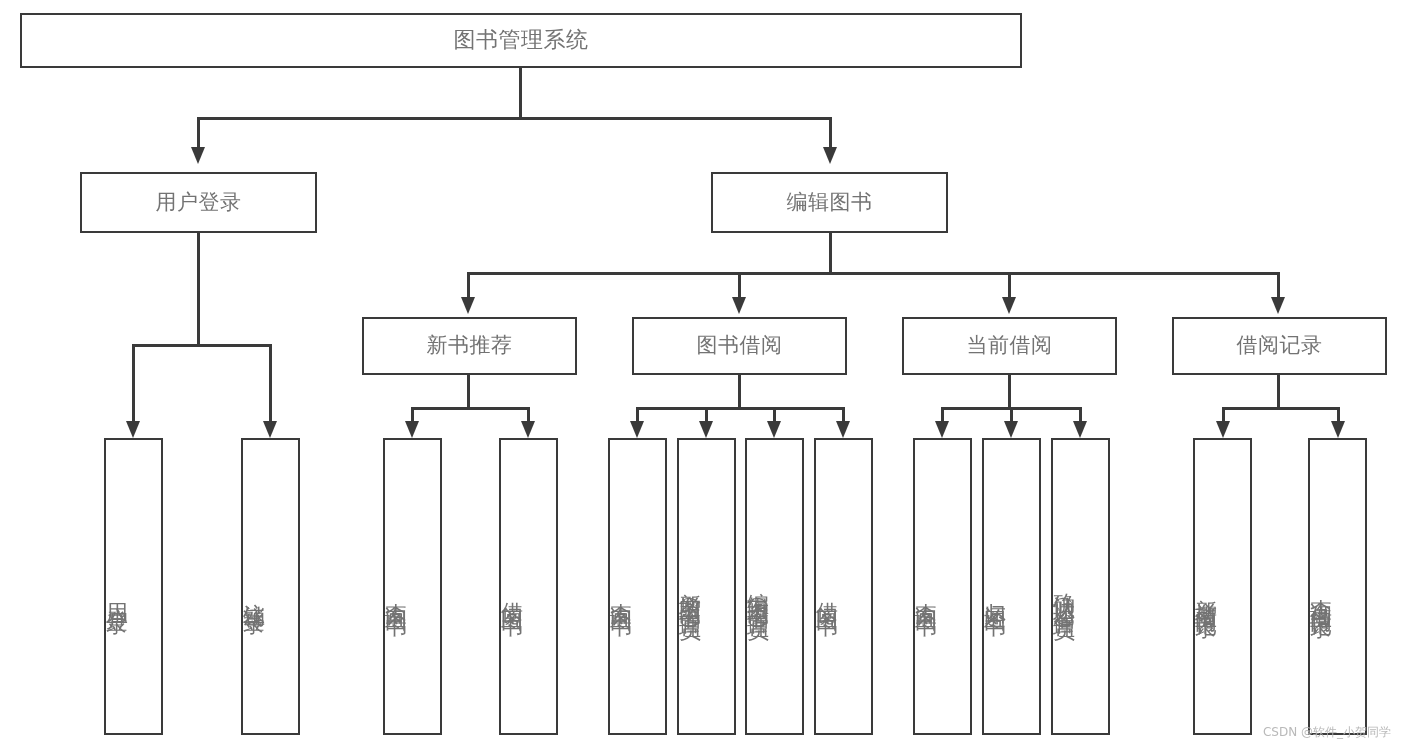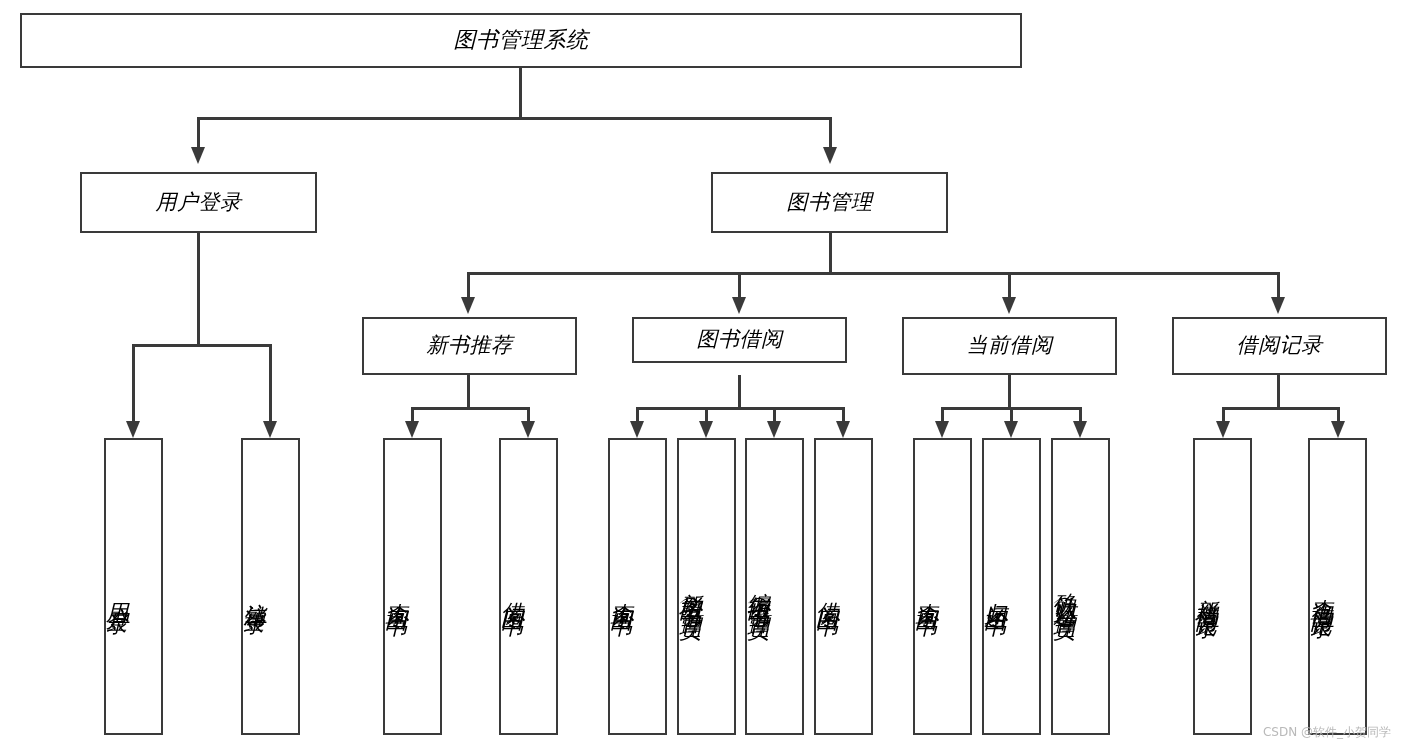--- a/index.html
+++ b/index.html
@@ -24,25 +24,24 @@
     position: absolute;
     box-sizing: border-box;
     background: #ffffff;
     border: 2.5px solid #3a3a3a;
     display: flex;
     align-items: center;
     justify-content: center;
     text-align: center;
   }
   .node .label {
-    color: #000000;
+    color: #737373;
     line-height: 1.12;
     letter-spacing: 0.5px;
     white-space: nowrap;
-    font-style: italic;
   }
   .node.horizontal .label {
     font-size: 21px;
   }
   .node.root .label {
     font-size: 22px;
   }
   
   .node.vertical {
     align-items: center;
@@ -98,21 +97,21 @@
   <div class="vline" style="left:197px; top:117px; height:30px;"></div>
   <div class="arrow" style="left:191px; top:147px;"></div>
   <div class="vline" style="left:829px; top:117px; height:30px;"></div>
   <div class="arrow" style="left:823px; top:147px;"></div>
 
   <div class="node horizontal" style="left:80px; top:172px; width:237px; height:61px;">
     <span class="label">用户登录</span>
   </div>
 
   <div class="node horizontal" style="left:711px; top:172px; width:237px; height:61px;">
-    <span class="label">图书管理</span>
+    <span class="label">编辑图书</span>
   </div>
 
   <div class="vline" style="left:197px; top:233px; height:111px;"></div>
   <div class="hline" style="left:132px; top:344px; width:139px;"></div>
   <div class="vline" style="left:132px; top:344px; height:77px;"></div>
   <div class="arrow" style="left:126px; top:421px;"></div>
   <div class="vline" style="left:269px; top:344px; height:77px;"></div>
   <div class="arrow" style="left:263px; top:421px;"></div>
 
   <div class="vline" style="left:829px; top:233px; height:39px;"></div>
@@ -122,21 +121,21 @@
   <div class="vline" style="left:738px; top:272px; height:25px;"></div>
   <div class="arrow" style="left:732px; top:297px;"></div>
   <div class="vline" style="left:1008px; top:272px; height:25px;"></div>
   <div class="arrow" style="left:1002px; top:297px;"></div>
   <div class="vline" style="left:1277px; top:272px; height:25px;"></div>
   <div class="arrow" style="left:1271px; top:297px;"></div>
 
   <div class="node horizontal" style="left:362px; top:317px; width:215px; height:58px;align-items:center;">
     <span class="label">新书推荐</span>
   </div>
-  <div class="node horizontal" style="left:632px; top:317px; width:215px; height:46px;">
+  <div class="node horizontal" style="left:632px; top:317px; width:215px; height:58px;">
     <span class="label">图书借阅</span>
   </div>
   <div class="node horizontal" style="left:1172px; top:317px; width:215px; height:58px;">
     <span class="label">借阅记录</span>
   </div>
   <div class="node horizontal" style="left:902px; top:317px; width:215px; height:58px;">
     <span class="label">当前借阅</span>
   </div>
 
   <div class="vline" style="left:467px; top:375px; height:32px;"></div>

